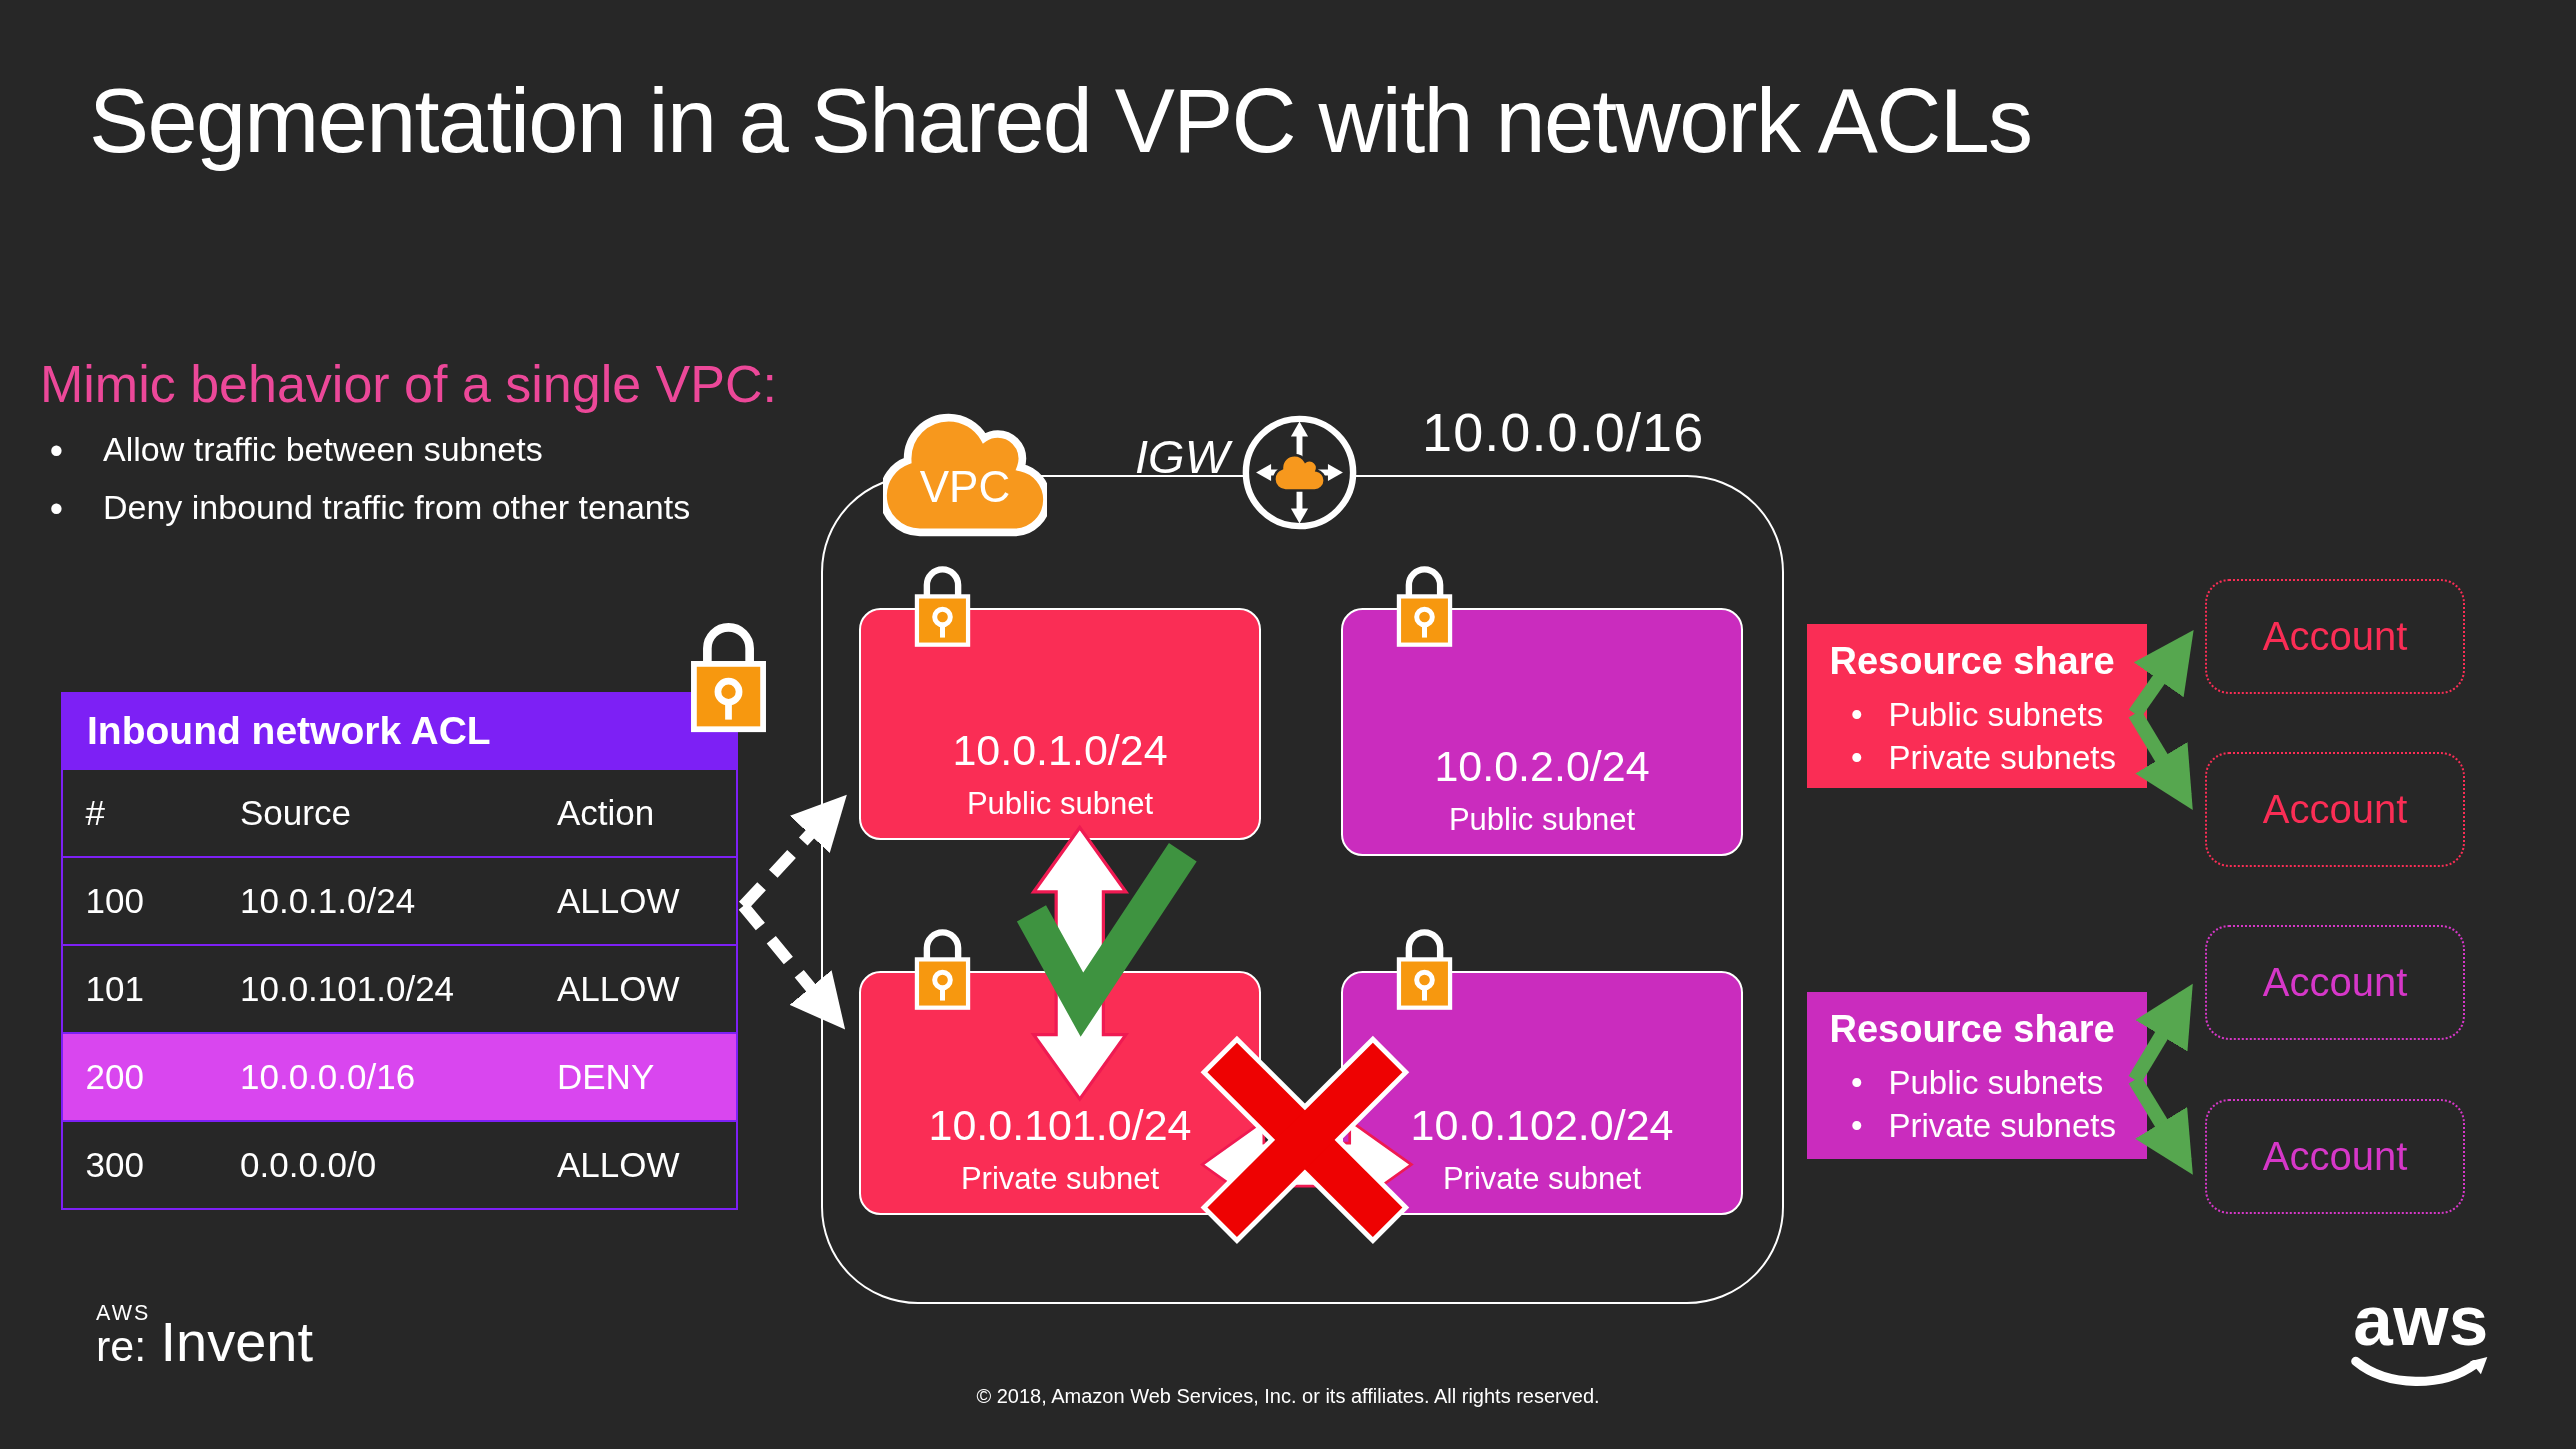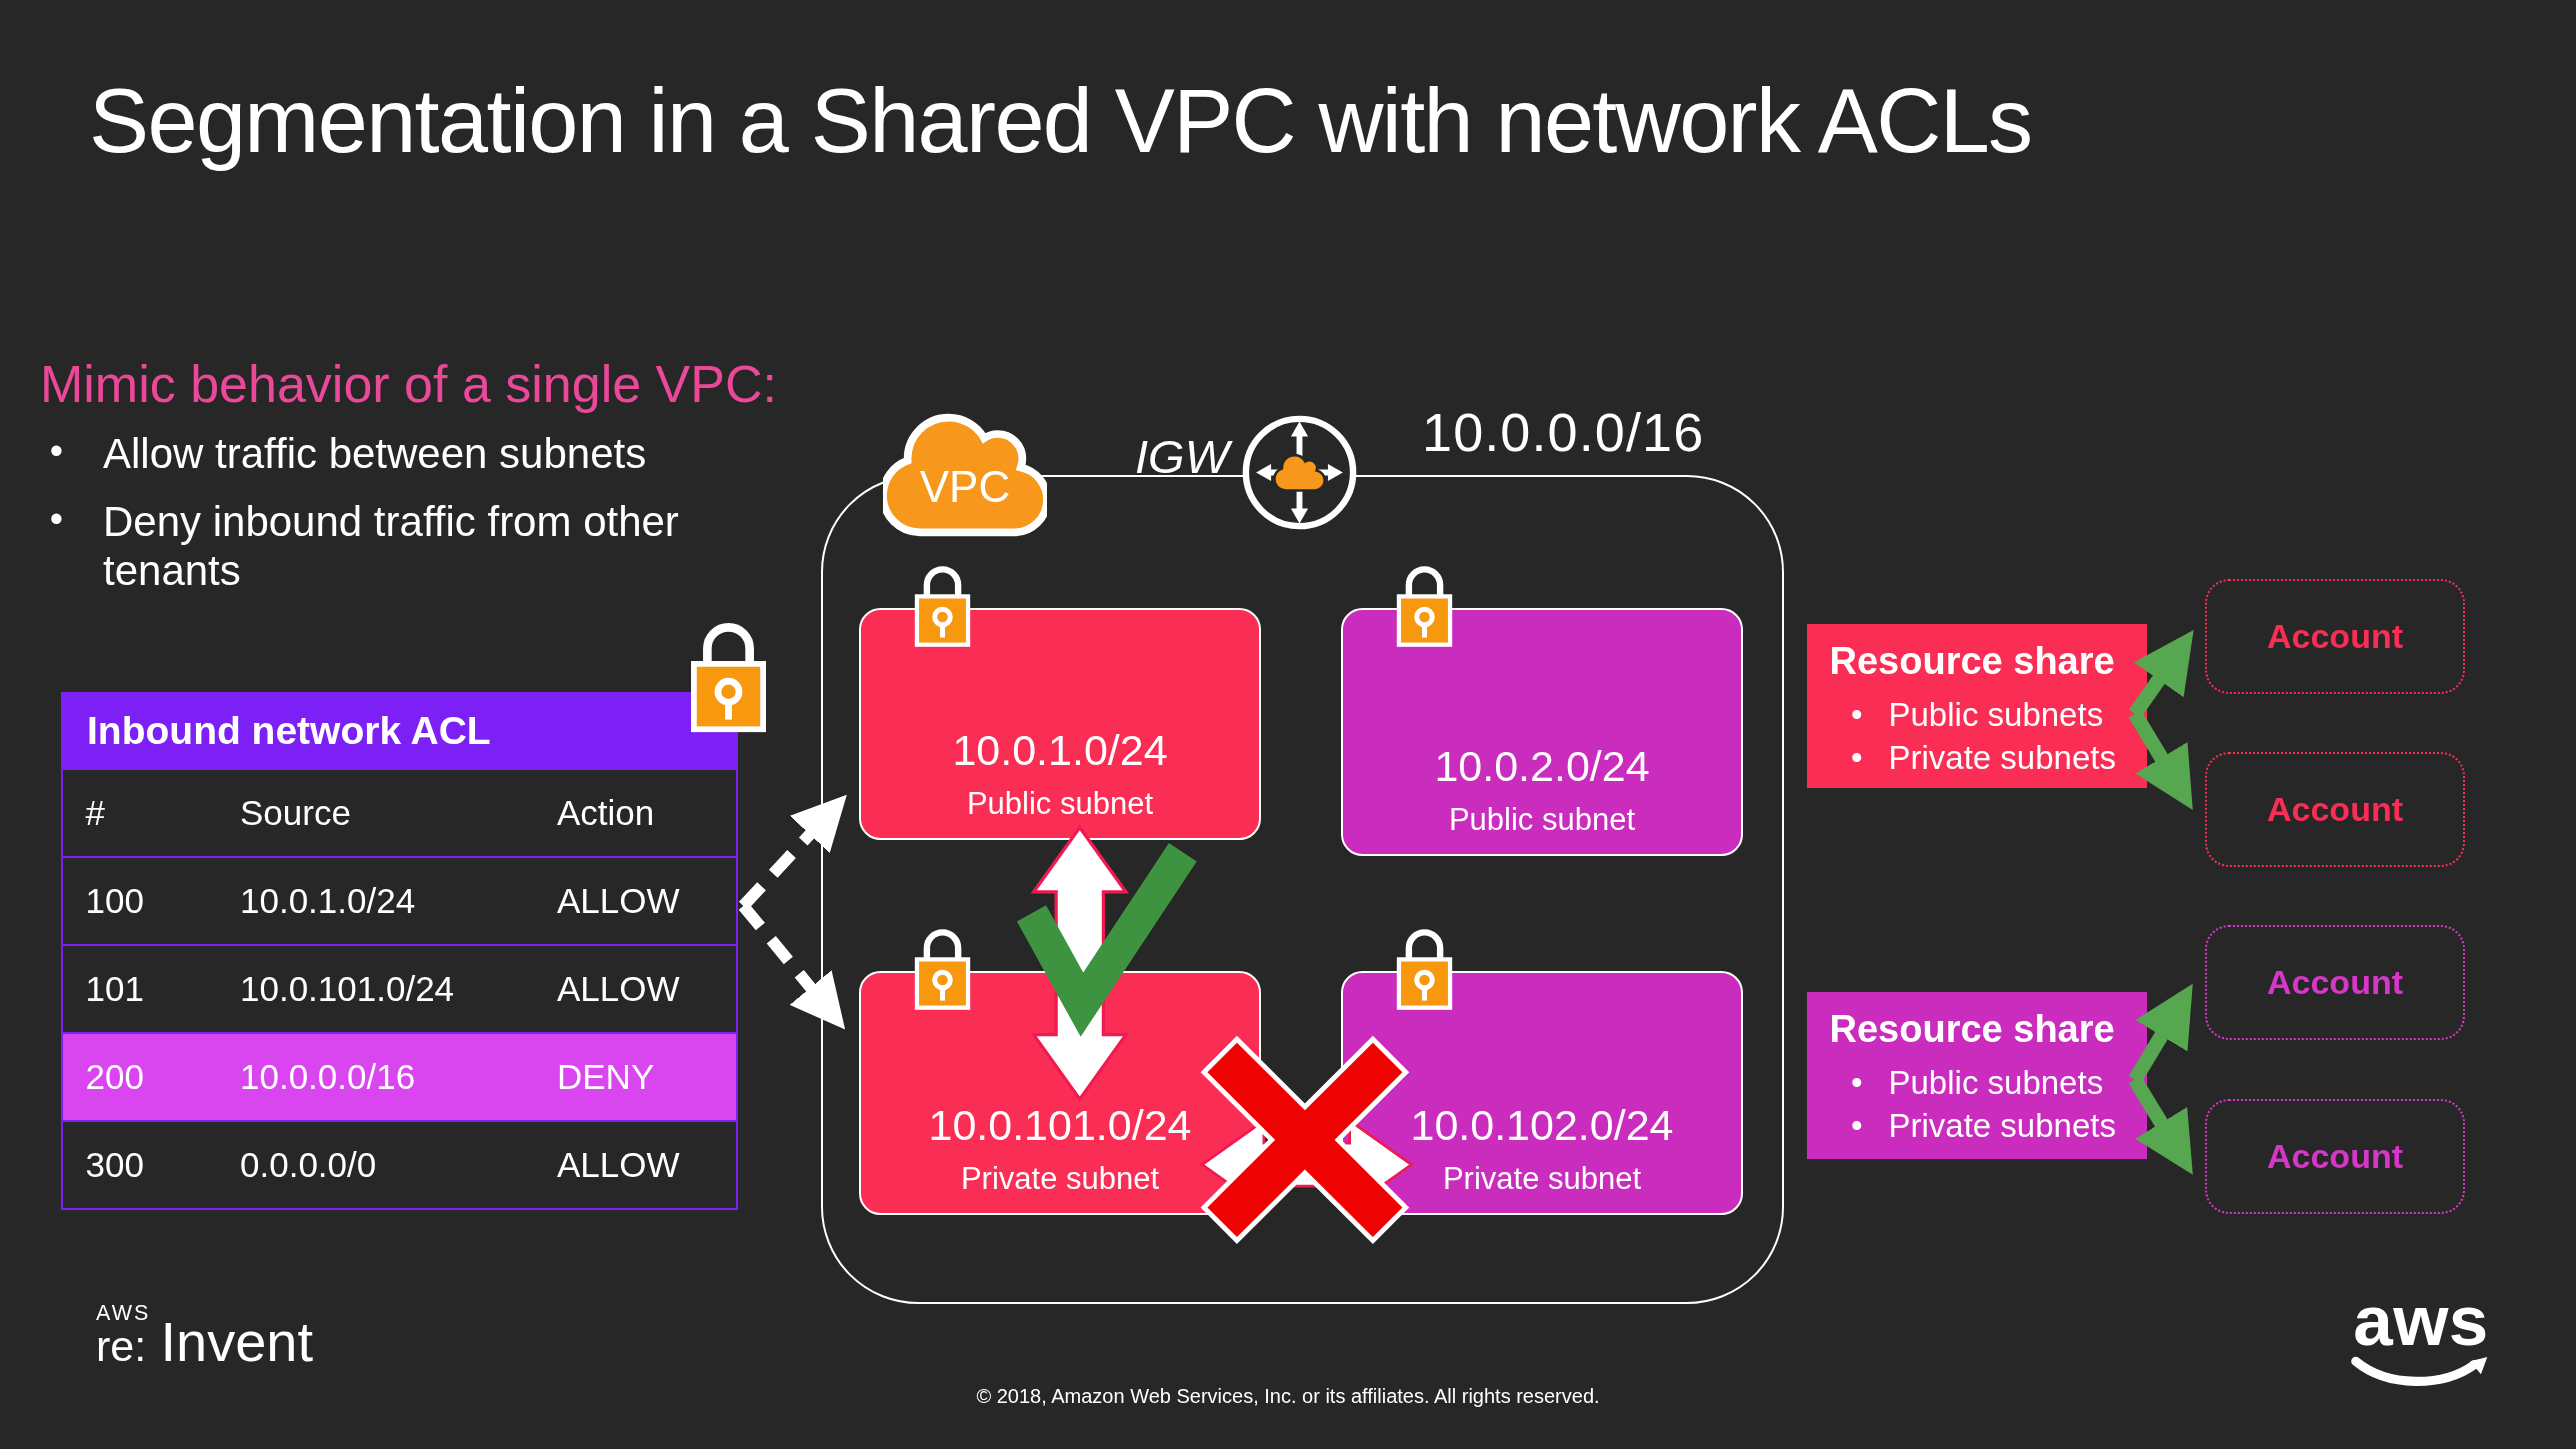--- a/index.html
+++ b/index.html
@@ -4,21 +4,21 @@
 <style>
   html,body{margin:0;padding:0;background:#272727;}
   #slide{position:relative;width:2576px;height:1449px;background:#272727;overflow:hidden;
          font-family:"Liberation Sans", sans-serif;color:#fff;}
   .abs{position:absolute;}
 
   
   #title{left:89px;top:70px;font-size:90px;font-weight:300;letter-spacing:-1.6px;white-space:nowrap;}
   #intro-heading{left:40px;top:354px;font-size:52px;color:#ec4899;}
   #intro-list{left:40px;top:429px;margin:0;padding:0;list-style:none;}
-  #intro-list li{position:relative;max-width:660px;padding-left:63px;font-size:42px;line-height:1.18;margin-bottom:18px;}
+  #intro-list li{position:relative;max-width:660px;padding-left:63px;font-size:34px;line-height:1.18;margin-bottom:18px;}
   #intro-list li::before{content:"•";position:absolute;left:9.7px;font-size:38px;}
 
   
   #acl{left:61px;top:692px;width:677px;height:518px;border:2.1px solid #7d20f5;box-sizing:border-box;
        display:grid;grid-template-rows:74px repeat(5,1fr);}
   #acl .thead{background:#7d20f5;display:flex;align-items:center;}
   #acl .thead span{font-size:39px;font-weight:bold;padding-left:24px;}
   #acl .trow{position:relative;border-top:2.1px solid #7d20f5;}
   #acl .trow.deny{background:#d946ef;}
   #acl .cell{position:absolute;top:50%;transform:translateY(-50%);font-size:35px;white-space:nowrap;}
@@ -50,21 +50,21 @@
 
   
   .rshare{width:340px;box-sizing:border-box;padding:16px 0 0 22.5px;}
   .rshare .rs-title{font-size:38px;font-weight:bold;margin-bottom:9.7px;}
   .rshare .rs-li{position:relative;padding-left:59px;font-size:33px;line-height:1.32;}
   .rshare .rs-li::before{content:"•";position:absolute;left:21.5px;}
   #rshare-1{left:1807px;top:624px;height:164px;background:#fa2d55;}
   #rshare-2{left:1807px;top:992px;height:167px;background:#ca2cbe;}
 
   .account{width:260px;height:115px;box-sizing:border-box;border-radius:24px;display:flex;align-items:center;justify-content:center;
-           font-size:34px;font-weight:bold;}
+           font-size:40px;font-weight:normal;}
   .account.red{border:2.7px dotted #fa2d55;color:#fa2d55;}
   .account.mag{border:2.7px dotted #d637c8;color:#d637c8;}
   #account-1{left:2205px;top:579px;} #account-2{left:2205px;top:752px;}
   #account-3{left:2205px;top:925px;} #account-4{left:2205px;top:1099px;}
 
   
   #copyright{left:0;top:1385px;width:2576px;text-align:center;font-size:20px;}
   #reinvent{left:96px;top:1303px;display:flex;align-items:flex-end;}
   #ri-left{display:flex;flex-direction:column;line-height:1;}
   #ri-aws{font-size:21.5px;letter-spacing:2.1px;font-weight:400;}

